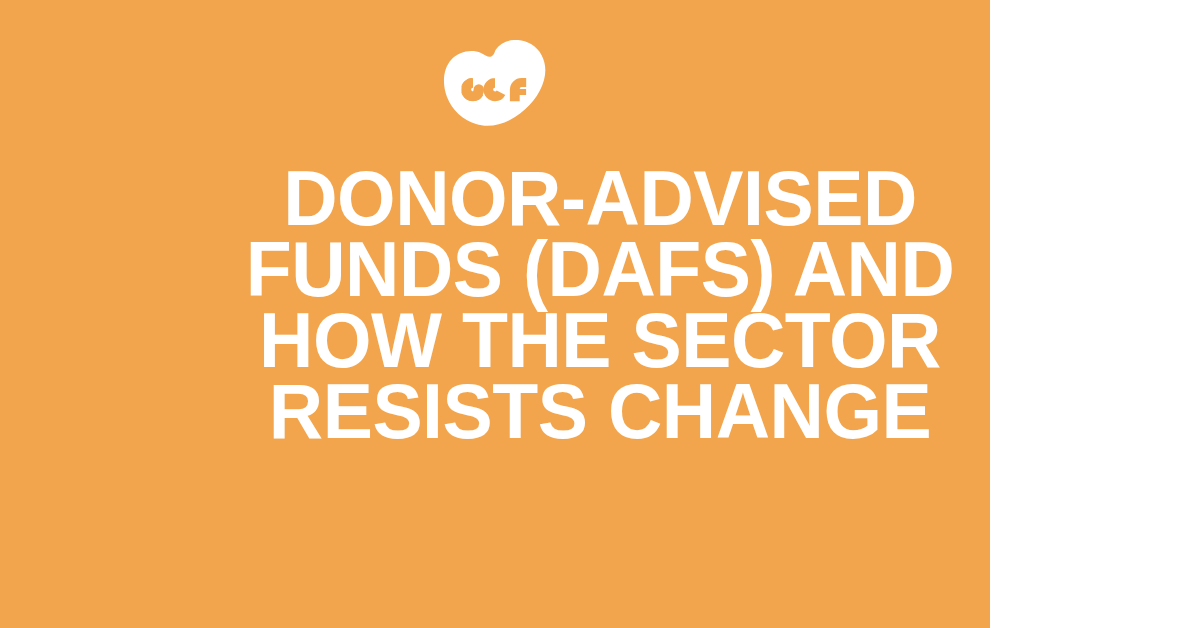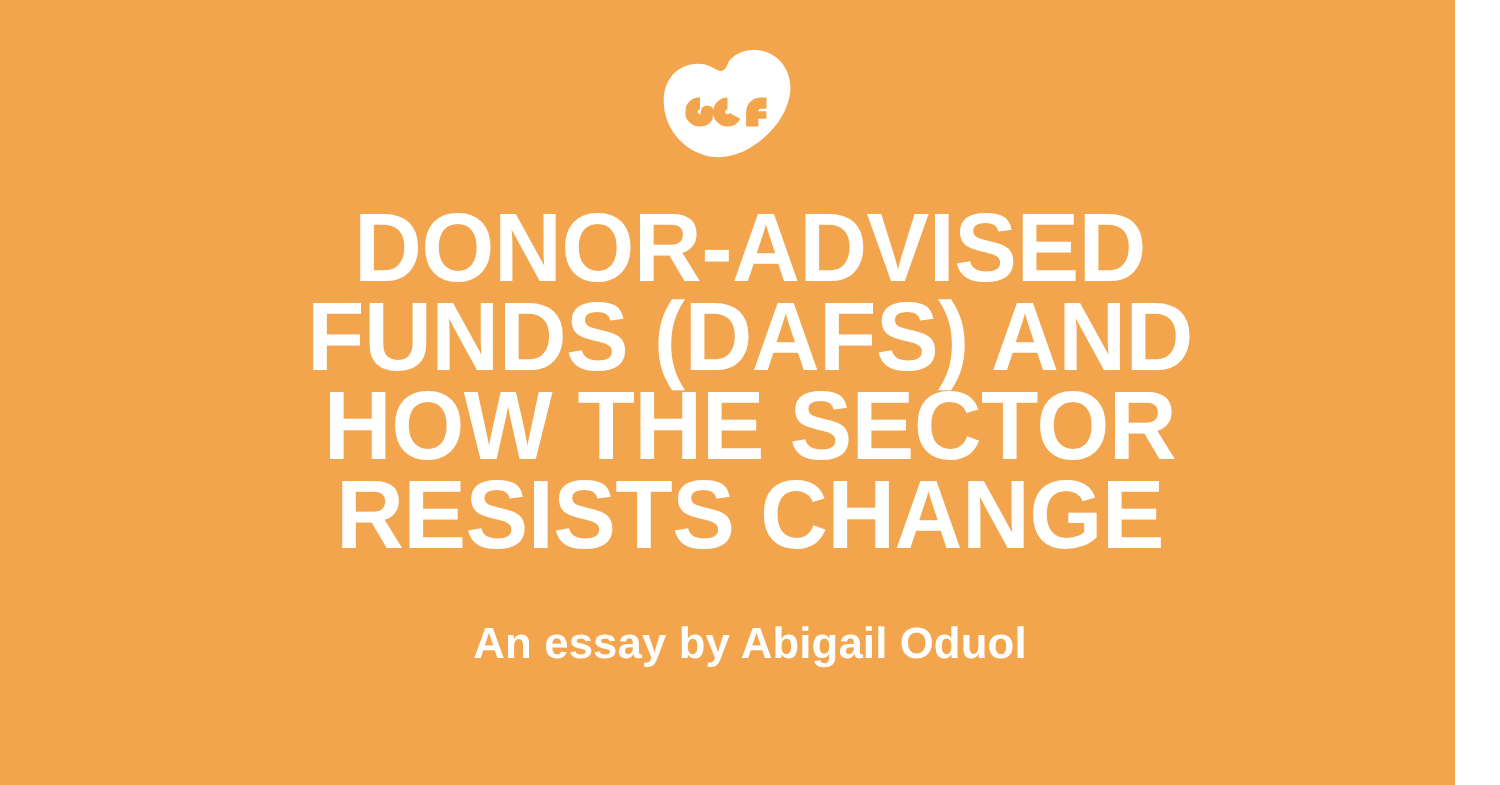--- a/index.html
+++ b/index.html
@@ -8,21 +8,21 @@
   }
   body {
     width: 1200px;
     height: 628px;
     overflow: hidden;
     font-family: "Liberation Sans", sans-serif;
   }
 
   .card {
     position: relative;
-    width: 1164px;
+    width: 990px;
     height: 628px;
     background: #f2a54c;
     display: flex;
     flex-direction: column;
     align-items: center;
     box-sizing: border-box;
     overflow: hidden;
   }
 
   
@@ -129,15 +129,14 @@
     </svg>
   </div>
 
   <div class="title-block">
     <span class="title-line">DONOR-ADVISED</span>
     <span class="title-line">FUNDS (DAFS) AND</span>
     <span class="title-line">HOW THE SECTOR</span>
     <span class="title-line">RESISTS CHANGE</span>
   </div>
 
-  <div class="subtitle">An essay by Abigail Oduol</div>
 
 </div>
 
 </body></html>

